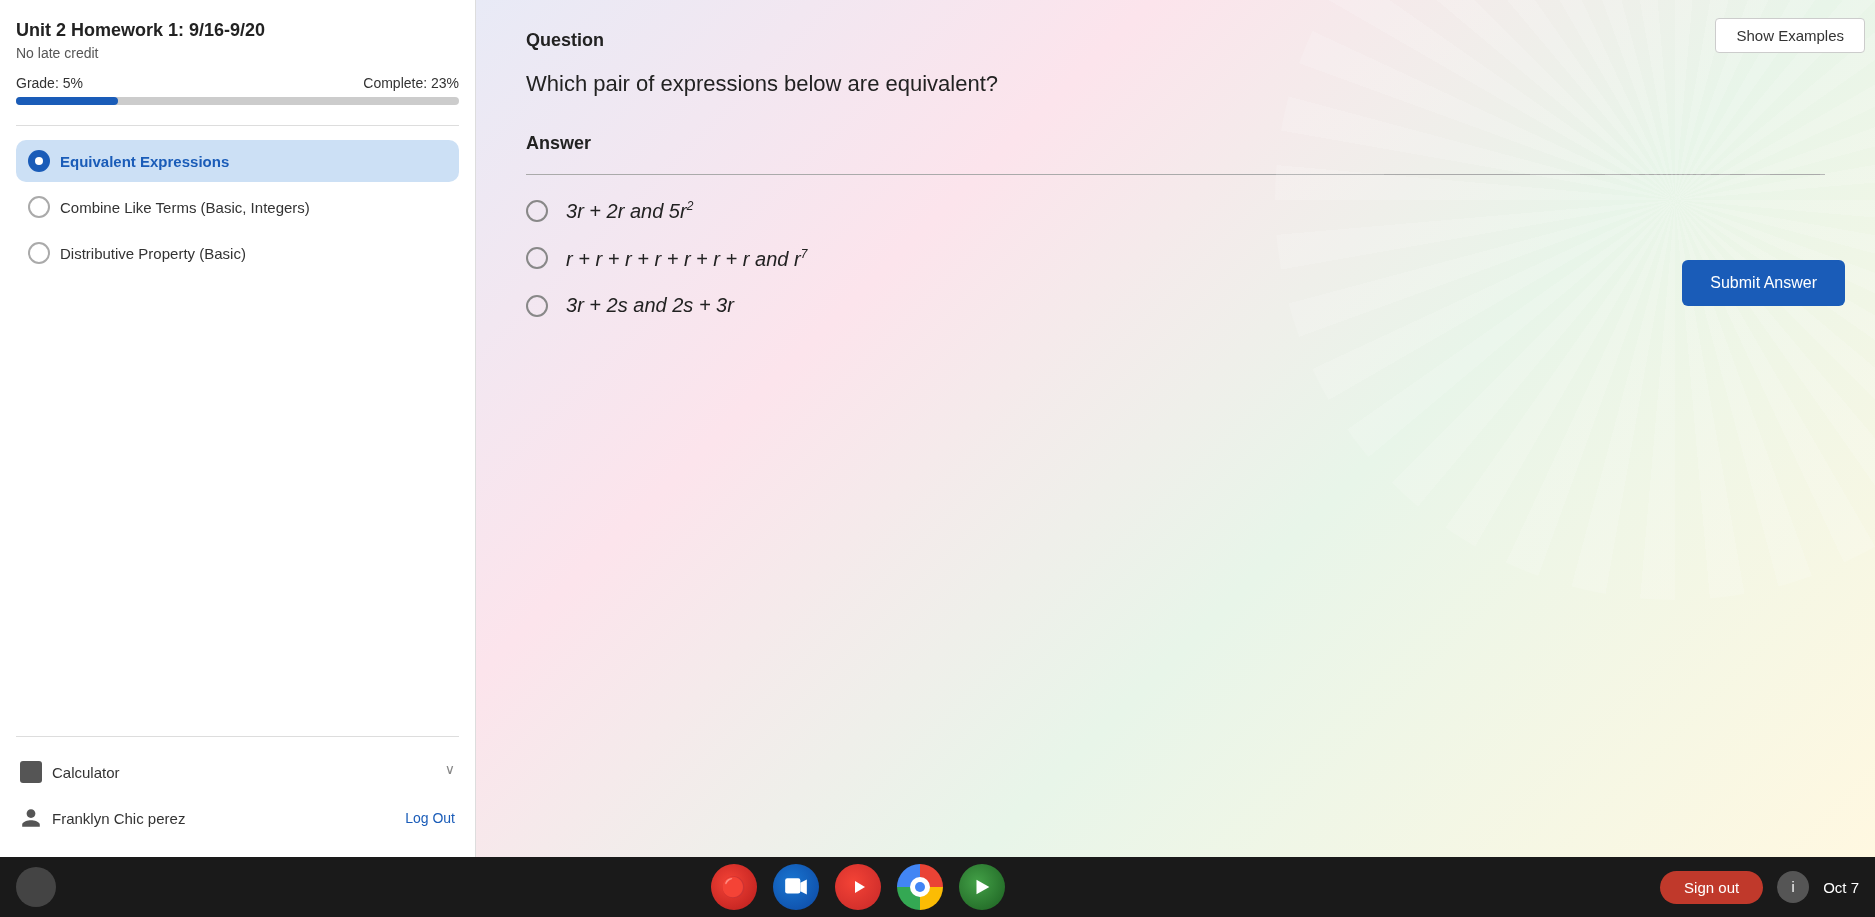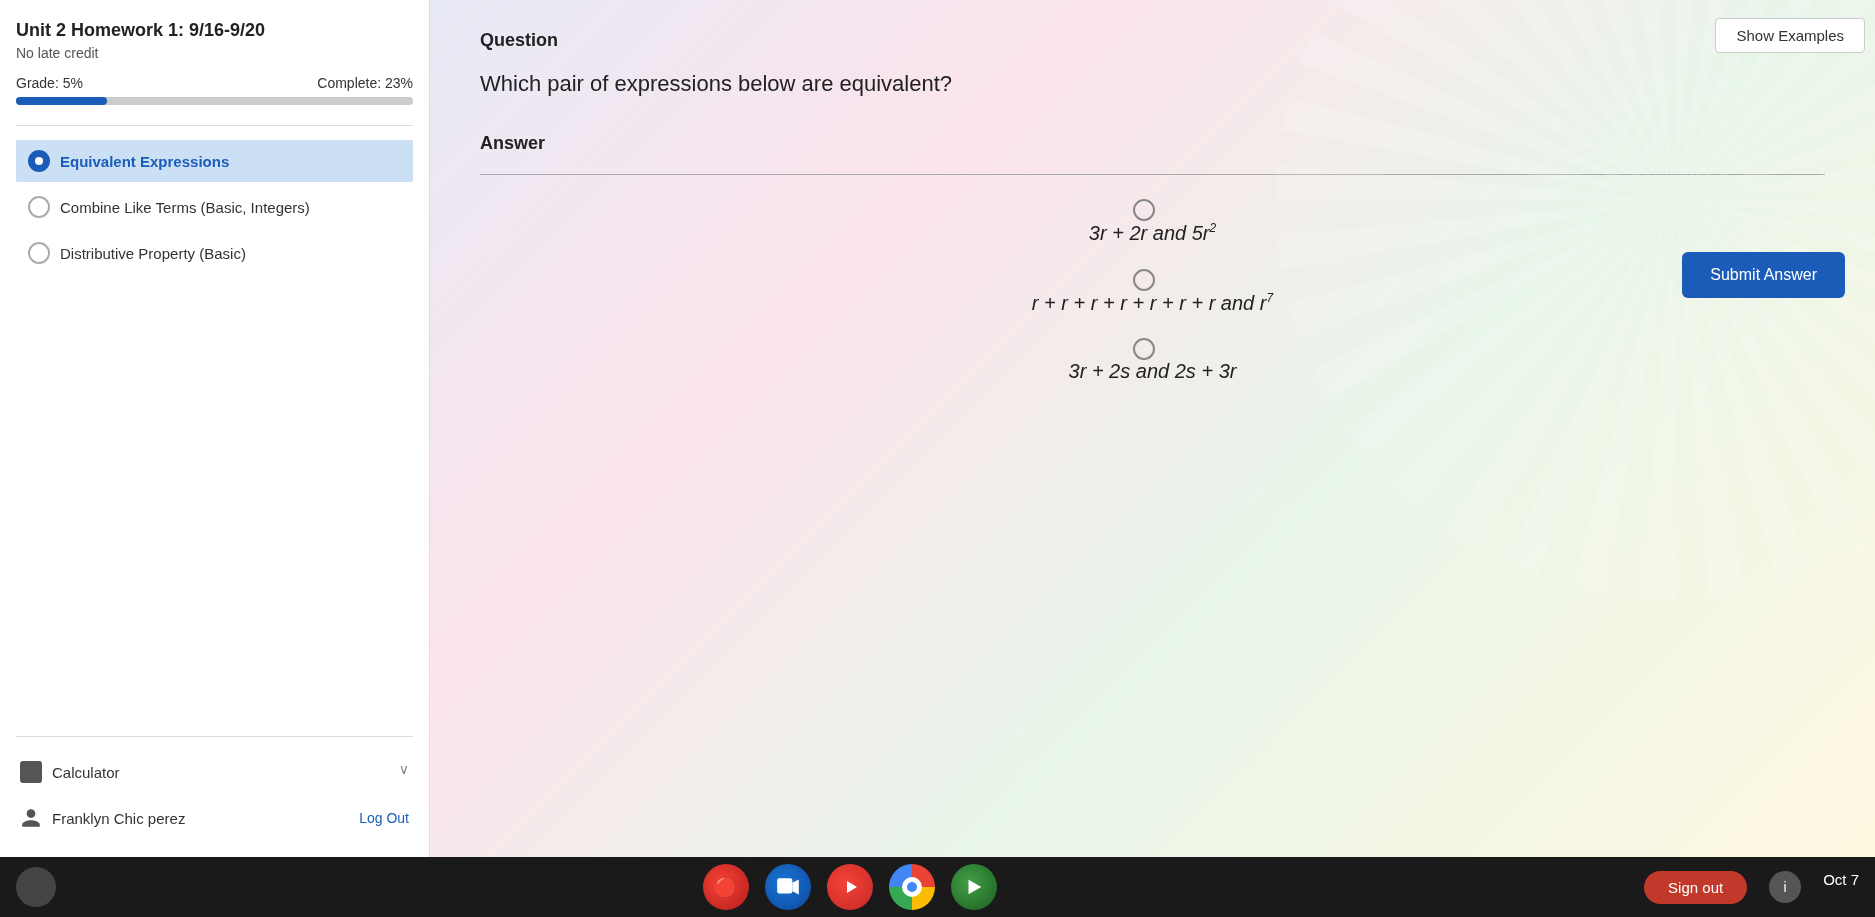--- a/index.html
+++ b/index.html
@@ -14,21 +14,21 @@
     }
 
     .main-area {
       display: flex;
       flex: 1;
       overflow: hidden;
     }
 
     
     .sidebar {
-      width: 430px;
+      width: 476px;
       background: #fff;
       border-right: 1px solid #ddd;
       display: flex;
       flex-direction: column;
       padding: 20px 16px;
       flex-shrink: 0;
     }
 
     .sidebar-title {
       font-size: 18px;
@@ -68,21 +68,21 @@
     .sidebar-divider {
       border: none;
       border-top: 1px solid #ddd;
       margin-bottom: 14px;
     }
 
     .sidebar-item {
       display: flex;
       align-items: center;
       padding: 10px 12px;
-      border-radius: 2px;
+      border-radius: 10px;
       margin-bottom: 4px;
       cursor: pointer;
       font-size: 15px;
       color: #333;
     }
 
     .sidebar-item.active {
       background: #cce0f5;
       font-weight: bold;
       color: #1a5cb8;
@@ -224,21 +224,20 @@
       border-top: 1px solid #aaa;
       margin-bottom: 24px;
     }
 
     .option-row {
       display: flex;
       align-items: center;
       margin-bottom: 24px;
       font-size: 20px;
       color: #222;
-      flex-direction: column;
     }
 
     .radio-circle {
       width: 22px;
       height: 22px;
       border-radius: 50%;
       border: 2px solid #888;
       margin-right: 18px;
       flex-shrink: 0;
       cursor: pointer;
@@ -264,21 +263,21 @@
       padding: 8px 20px;
       font-size: 15px;
       color: #333;
       cursor: pointer;
       border-radius: 4px;
     }
 
     
     .submit-btn {
       position: absolute;
-      top: 252px;
+      top: 260px;
       right: 30px;
       background: #1a5cb8;
       color: #fff;
       border: none;
       padding: 14px 28px;
       font-size: 16px;
       border-radius: 6px;
       cursor: pointer;
     }
 
@@ -320,21 +319,22 @@
     }
 
     .taskbar-app-icon.red { background: radial-gradient(circle at 40% 40%, #f44336, #b71c1c); }
     .taskbar-app-icon.blue-meet { background: radial-gradient(circle at 40% 40%, #1976d2, #0d47a1); }
     .taskbar-app-icon.yt { background: radial-gradient(circle at 40% 40%, #f44336, #c62828); }
     .taskbar-app-icon.chrome { background: conic-gradient(#ea4335 0deg 90deg, #fbbc04 90deg 180deg, #34a853 180deg 270deg, #4285f4 270deg 360deg); }
     .taskbar-app-icon.play { background: radial-gradient(circle at 40% 40%, #43a047, #1b5e20); }
 
     .taskbar-right {
       display: flex;
-      gap: 22px;
+      align-items: center;
+      gap: 14px;
     }
 
     .sign-out-btn {
       background: #c0392b;
       color: #fff;
       border: none;
       padding: 8px 24px;
       border-radius: 20px;
       font-size: 15px;
       cursor: pointer;

